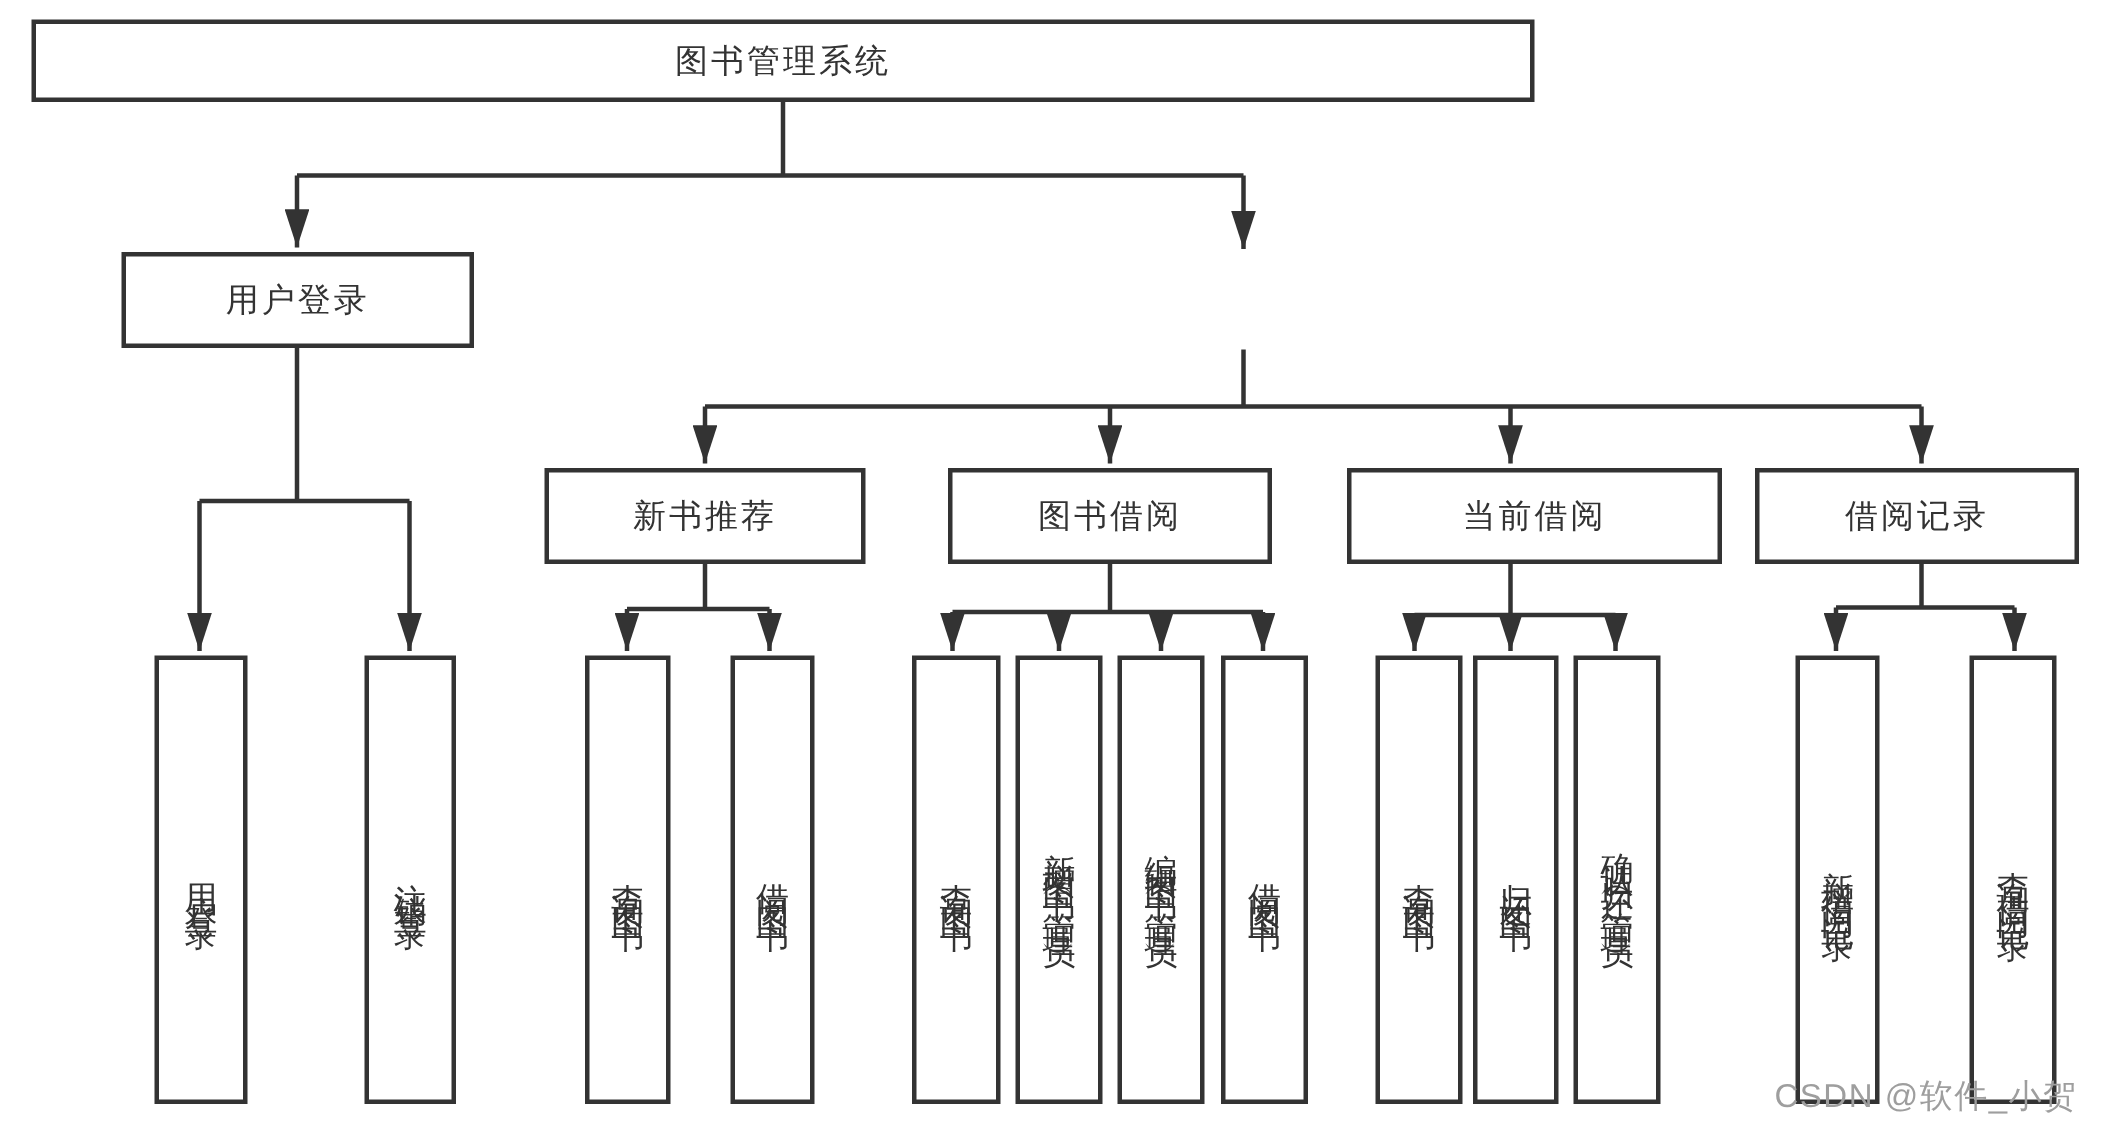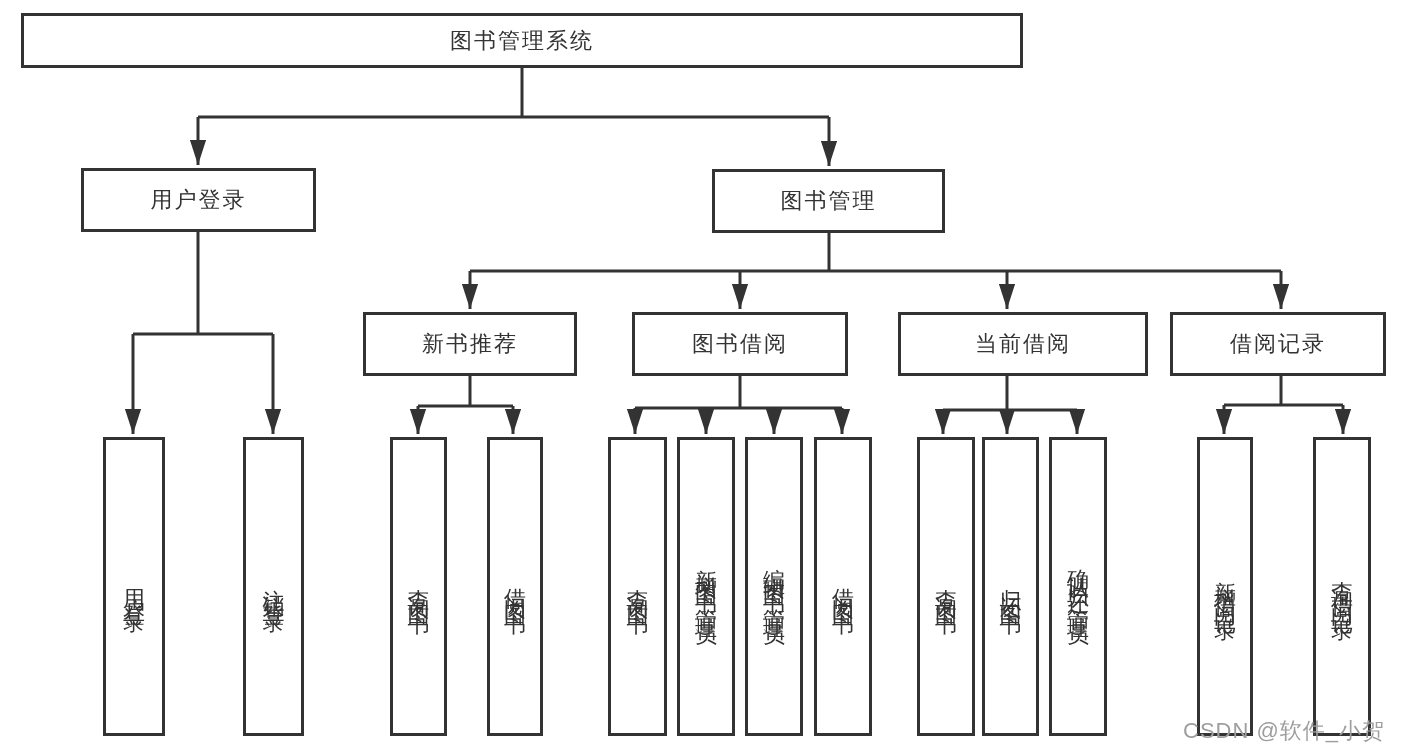--- a/index.html
+++ b/index.html
@@ -115,21 +115,20 @@
 
     <polyline points="1281,376 1281,405"></polyline>
     <polyline points="1224,405 1343,405"></polyline>
     <line x1="1224" y1="405" x2="1224" y2="434" marker-end="url(#arrow)"></line>
     <line x1="1343" y1="405" x2="1343" y2="434" marker-end="url(#arrow)"></line>
   </svg>
 
   <div class="node root-box" style="left:21px; top:13px; width:1002px;">图书管理系统</div>
 
   <div class="node h-box" style="left:81px; top:168px; width:235px;">用户登录</div>
-  <div class="node h-box" style="left:712px; top:169px; width:233px;">图书管理</div>
 
   <div class="node h-box" style="left:632px; top:312px; width:216px;">图书借阅</div>
   <div class="node h-box" style="left:363px; top:312px; width:214px;">新书推荐</div>
   <div class="node h-box" style="left:898px; top:312px; width:250px;">当前借阅</div>
   <div class="node h-box" style="left:1170px; top:312px; width:216px;">借阅记录</div>
 
   <div class="node leaf" style="left:103px; width:62px;">用户登录</div>
   <div class="node leaf" style="left:243px; width:61px;">注销登录</div>
 
   <div class="node leaf" style="left:390px; width:57px;">查询图书</div>

